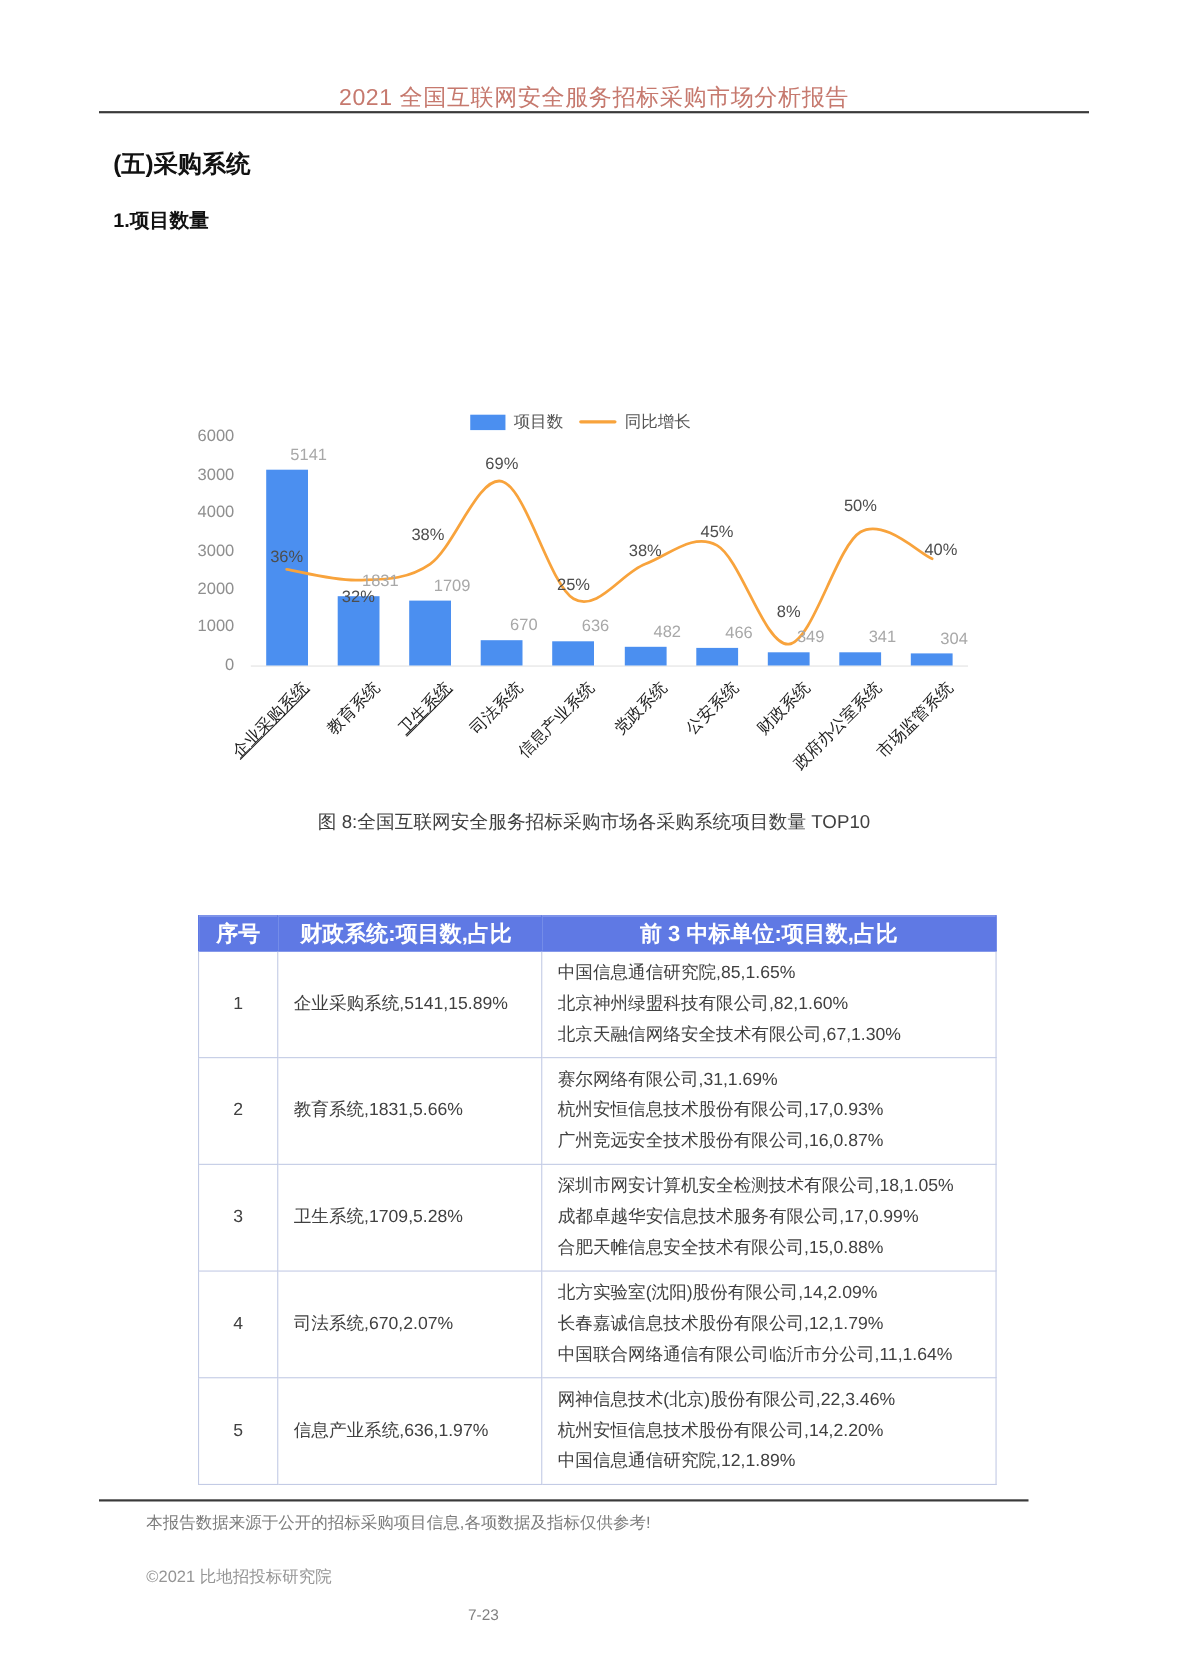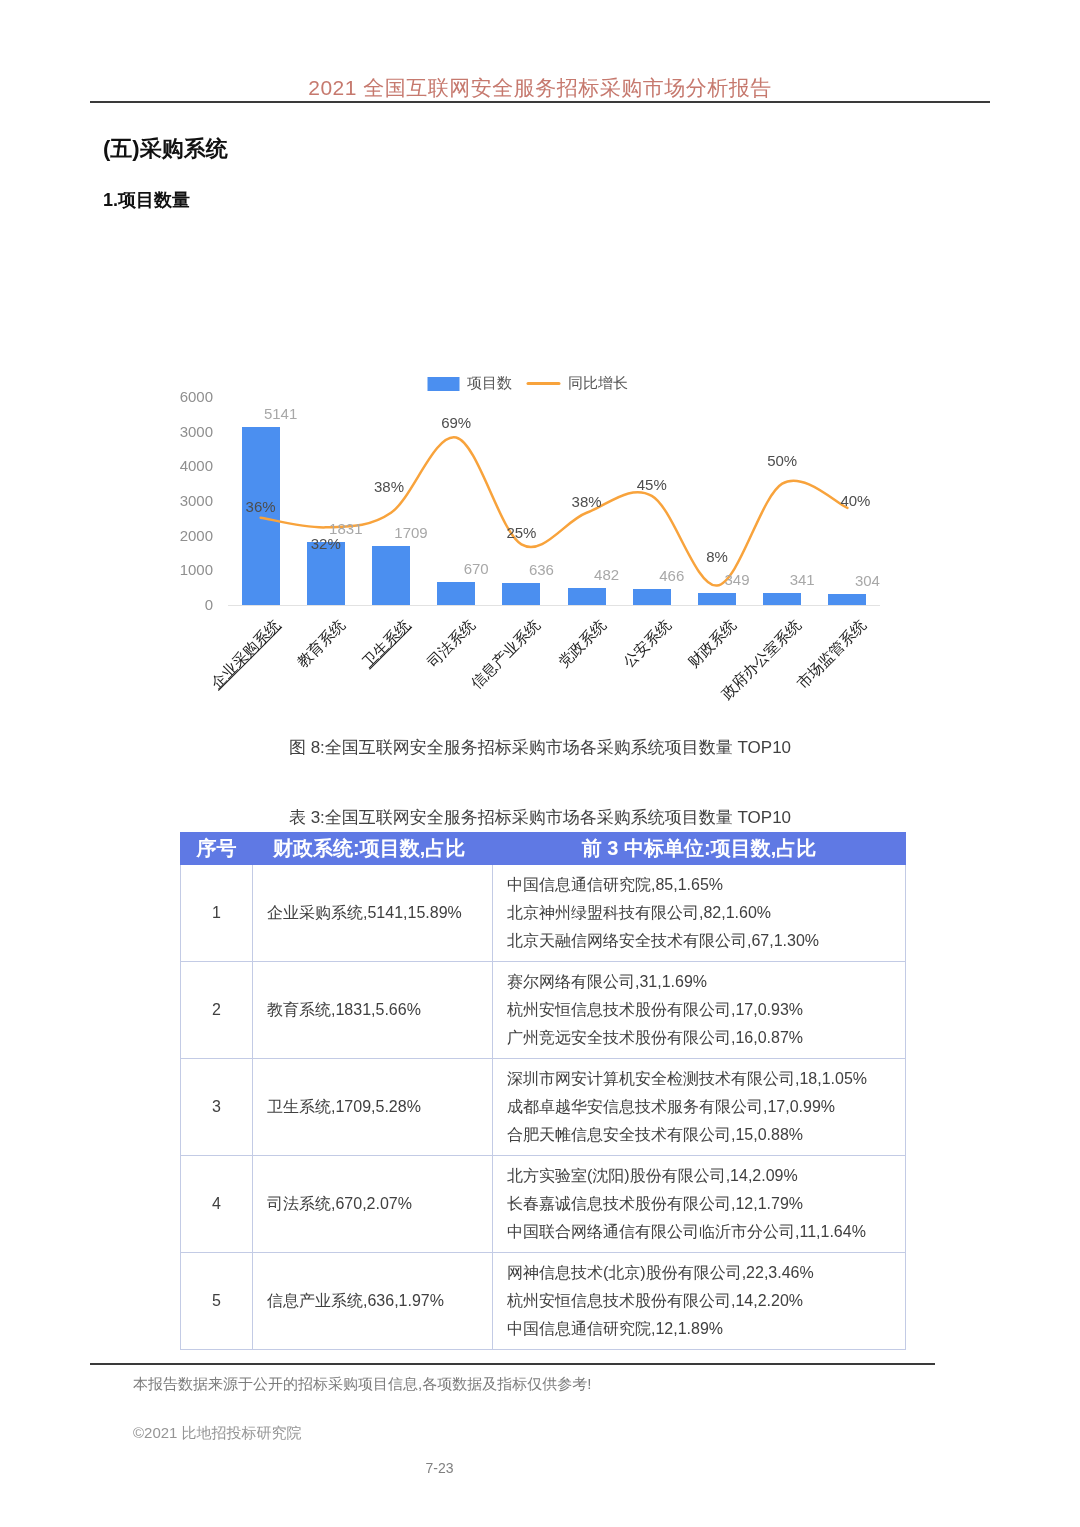--- a/index.html
+++ b/index.html
@@ -130,21 +130,20 @@
         <div class="pct-label" style="left: 366.4px; top: 166.333px;">25%</div>
         <div class="pct-label" style="left: 431.6px; top: 134.787px;">38%</div>
         <div class="pct-label" style="left: 496.8px; top: 117.8px;">45%</div>
         <div class="pct-label" style="left: 562px; top: 189.587px;">8%</div>
         <div class="pct-label" style="left: 627.2px; top: 93.6667px;">50%</div>
         <div class="pct-label" style="left: 700.4px; top: 133.933px;">40%</div>
       </div>
   </div>
 
   <div class="fig-caption">图 8:全国互联网安全服务招标采购市场各采购系统项目数量 TOP10</div>
-  <div class="tab-caption">表 3:全国互联网安全服务招标采购市场各采购系统项目数量 TOP10</div>
 
   <table class="data-table">
     <colgroup>
         <col style="width:72px">
         <col style="width:240px">
         <col style="width:413px">
       </colgroup>
     <thead>
       <tr>
         <th>序号</th>

